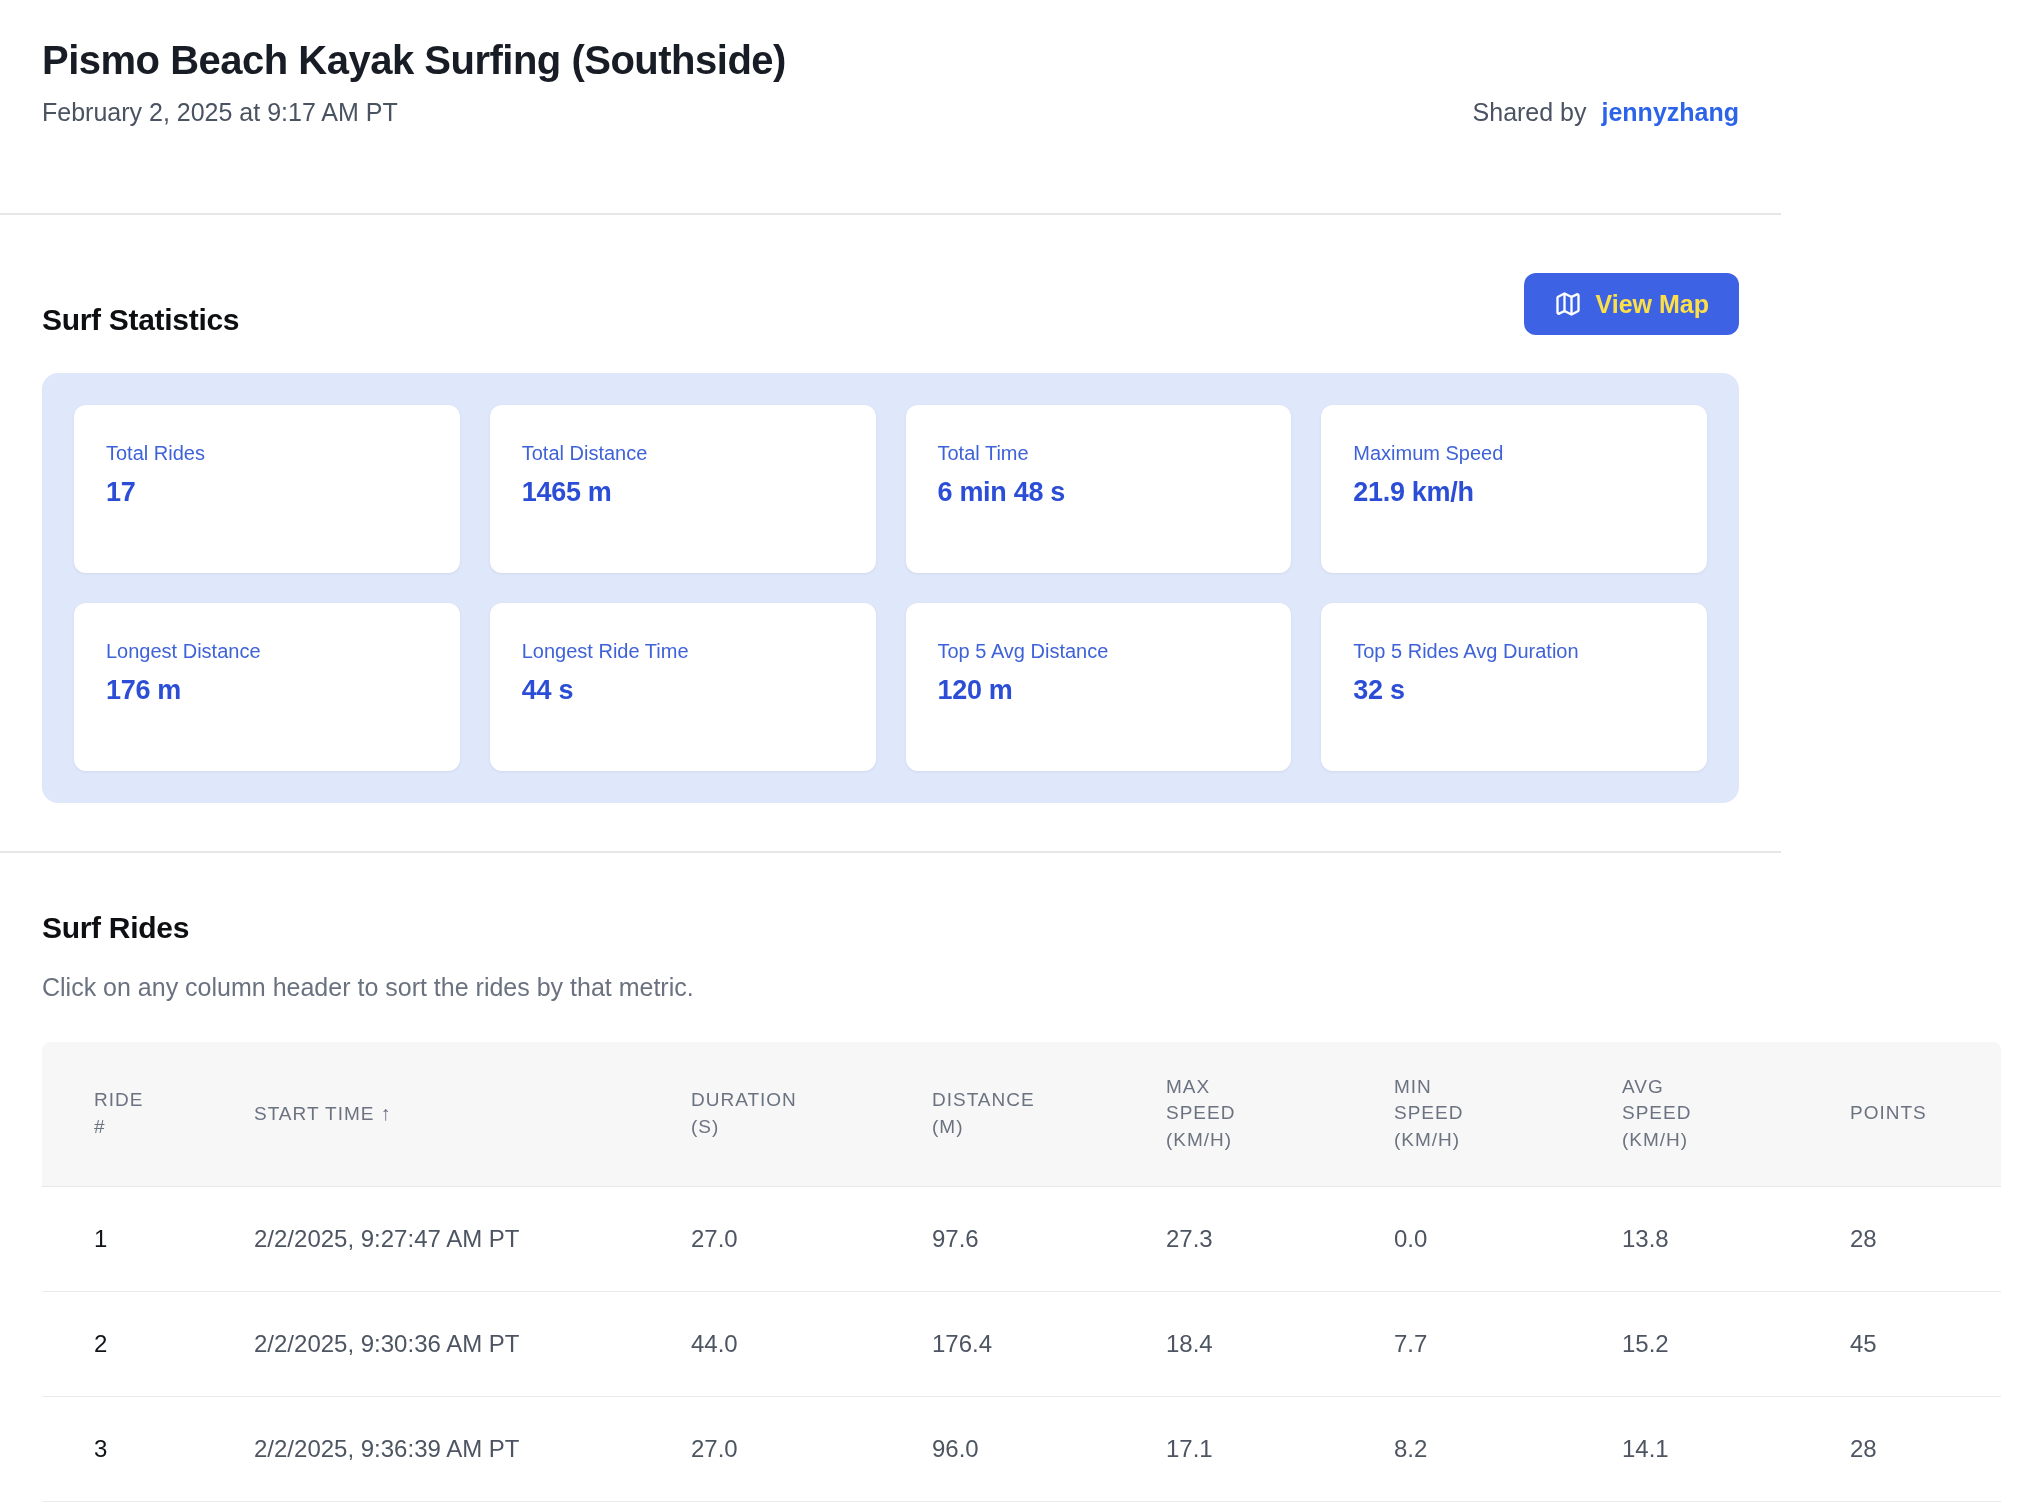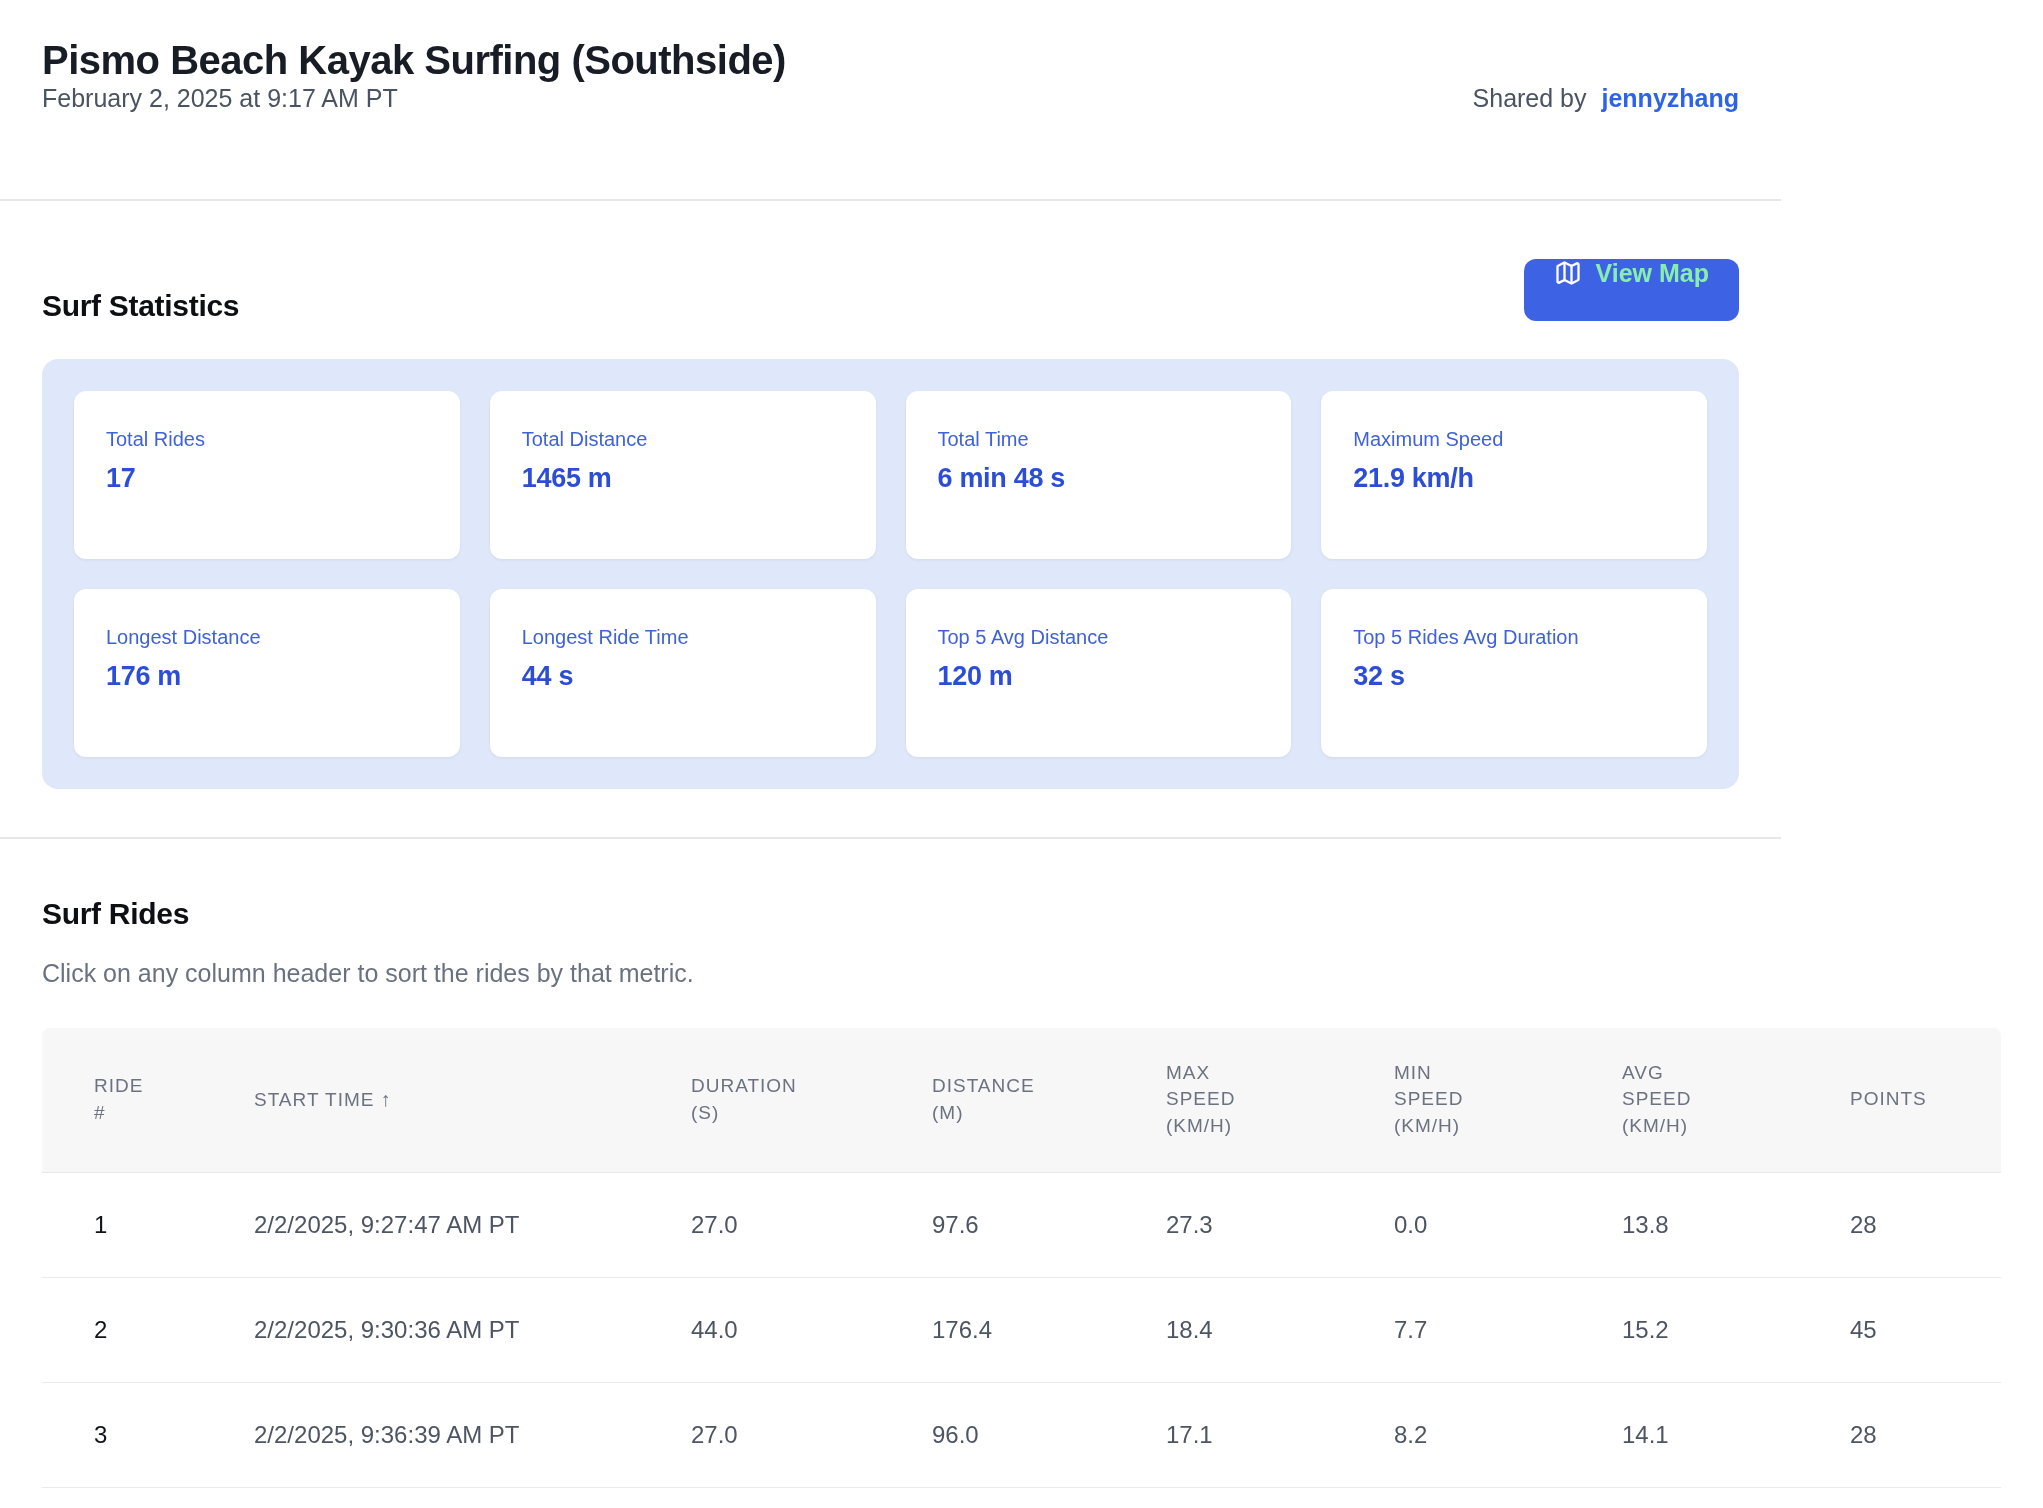--- a/index.html
+++ b/index.html
@@ -15,20 +15,21 @@
   
   .top-header { padding-top: 36px; }
   .page-title {
     font-size: 40px;
     font-weight: 700;
     letter-spacing: -0.5px;
     color: #181c25;
     line-height: 1.2;
   }
   .subtitle-row {
+    margin-top: 14px;
     display: flex;
     justify-content: space-between;
     align-items: baseline;
     font-size: 25px;
     color: #4a5361;
   }
   .shared-by { color: #4a5361; }
   .shared-by a {
     color: #2c63e9;
     font-weight: 700;
@@ -51,23 +52,24 @@
   }
   .section-heading {
     font-size: 30px;
     font-weight: 700;
     color: #0d0f13;
     letter-spacing: -0.3px;
     margin-top: 32px;
   }
   .view-map-btn {
     display: inline-flex;
+    align-items: center;
     gap: 14px;
     background: #3d63e4;
-    color: #86efac;
+    color: #fde047;
     border: none;
     border-radius: 12px;
     height: 62px;
     padding: 0 30px;
     font-size: 25px;
     font-weight: 600;
     font-family: "Liberation Sans", sans-serif;
     cursor: pointer;
   }
   .view-map-btn svg { width: 28px; height: 28px; display: block; }

